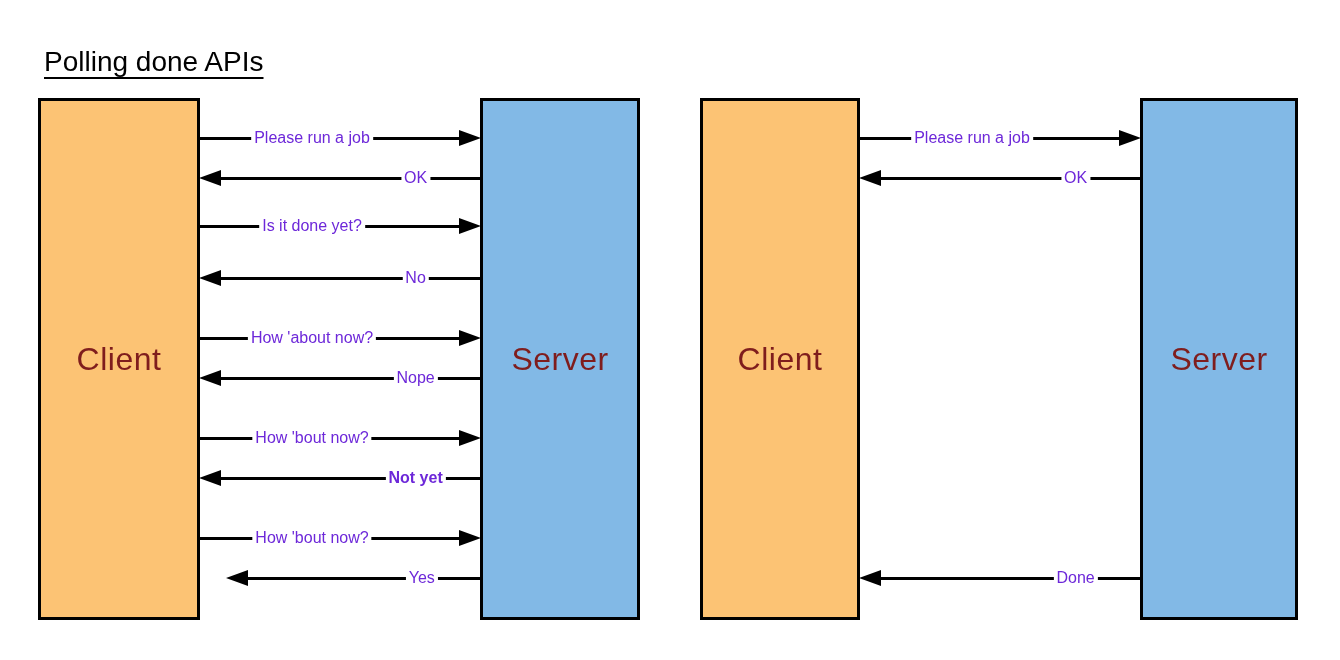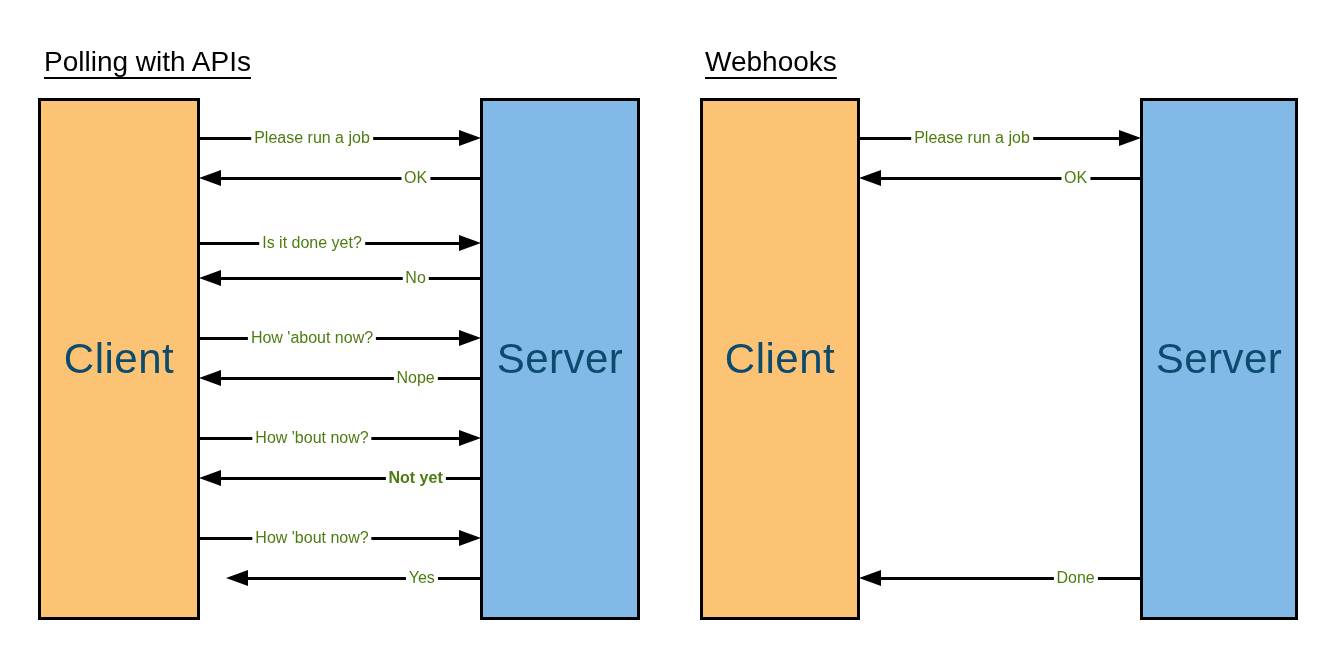--- a/index.html
+++ b/index.html
@@ -23,22 +23,22 @@
   }
   .box{
     position:absolute;
     border:3px solid #000;
     box-sizing:border-box;
     display:flex;
     align-items:center;
     justify-content:center;
   }
   .box .box-label{
-    font-size:42px;
-    color:#0c4a6e;
+    font-size:32px;
+    color:#7f1d1d;
     letter-spacing:0.5px;
   }
   .box.client{background:#FCC374;}
   .box.server{background:#82B9E6;align-items:center;}
   .messages{
     position:absolute;
     top:0;height:660px;
   }
   .msg{
     position:absolute;
@@ -64,33 +64,33 @@
   }
   .msg.dir-right .head{right:-1px;border-left:22px solid #000;}
   .msg.dir-left  .head{left:-1px;border-right:22px solid #000;}
   .msg-label{
     position:absolute;
     top:50%;
     transform:translate(-50%,-50%);
     background:#ffffff;
     padding:0 3px;
     font-size:16px;
-    color:#4d7c0f;
+    color:#6d28d9;
     white-space:nowrap;
     line-height:1.1;
   }
   .msg.dir-right .msg-label{left:40%;}
   .msg.dir-left  .msg-label{left:77%;}
 </style>
 </head>
 <body>
 
 <div class="canvas">
 
-  <h2 class="diagram-title" style="left:44px;top:46px;">Polling with APIs</h2>
+  <h2 class="diagram-title" style="left:44px;top:46px;">Polling done APIs</h2>
 
   <div class="box client" style="left:38px;top:98px;width:162px;height:522px;">
     <span class="box-label">Client</span>
   </div>
 
   <div class="box server" style="left:480px;top:98px;width:160px;height:522px;">
     <span class="box-label">Server</span>
   </div>
 
   <div class="messages" style="left:200px;width:280px;">
@@ -100,21 +100,21 @@
       <div class="head"></div>
       <span class="msg-label">Please run a job</span>
     </div>
 
     <div class="msg dir-left" style="top:168px;">
       <div class="line"></div>
       <div class="head"></div>
       <span class="msg-label">OK</span>
     </div>
 
-    <div class="msg dir-right" style="top:233px;">
+    <div class="msg dir-right" style="top:216px;">
       <div class="line"></div>
       <div class="head"></div>
       <span class="msg-label">Is it done yet?</span>
     </div>
 
     <div class="msg dir-left" style="top:268px;text-decoration:underline;">
       <div class="line"></div>
       <div class="head"></div>
       <span class="msg-label">No</span>
     </div>
@@ -150,21 +150,20 @@
     </div>
 
     <div class="msg dir-left" style="top:568px;margin-left:27px;">
       <div class="line"></div>
       <div class="head"></div>
       <span class="msg-label">Yes</span>
     </div>
 
   </div>
 
-  <h2 class="diagram-title" style="left:705px;top:46px;">Webhooks</h2>
 
   <div class="box client" style="left:700px;top:98px;width:160px;height:522px;">
     <span class="box-label">Client</span>
   </div>
 
   <div class="box server" style="left:1140px;top:98px;width:158px;height:522px;">
     <span class="box-label">Server</span>
   </div>
 
   <div class="messages" style="left:860px;width:280px;">

